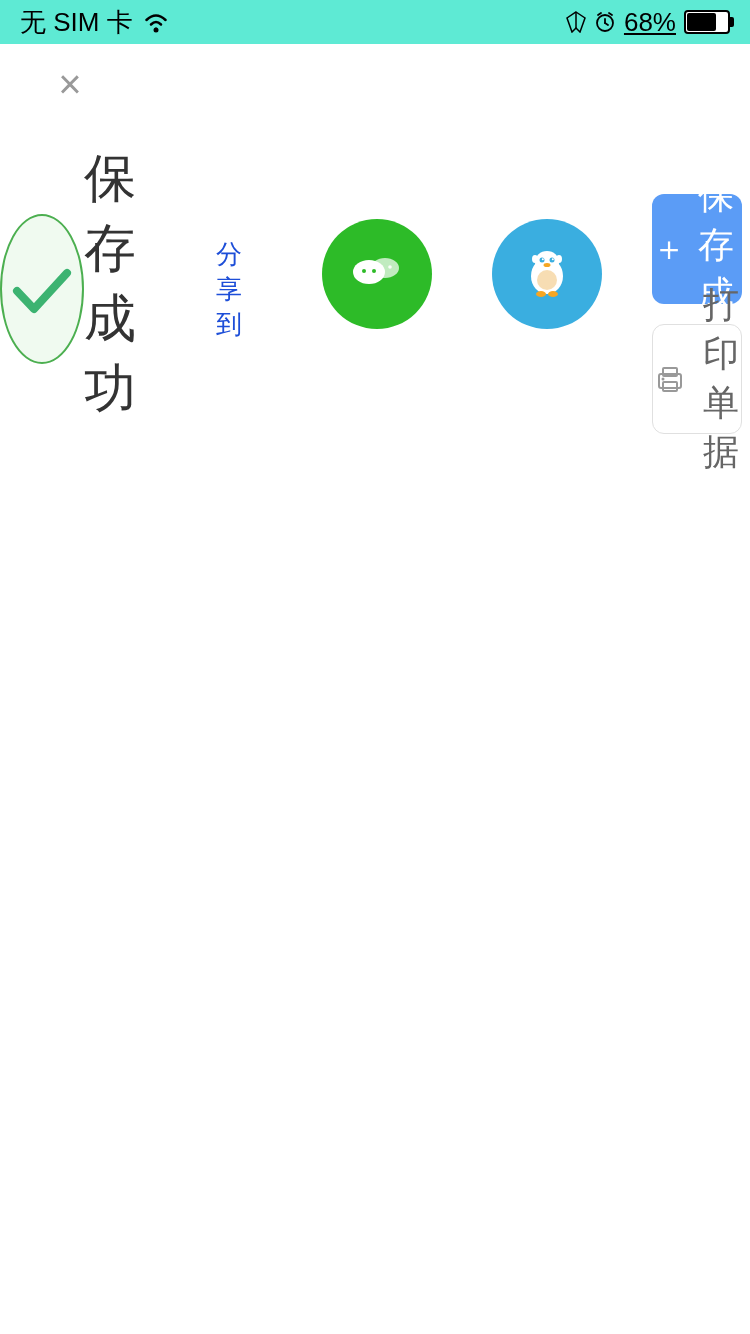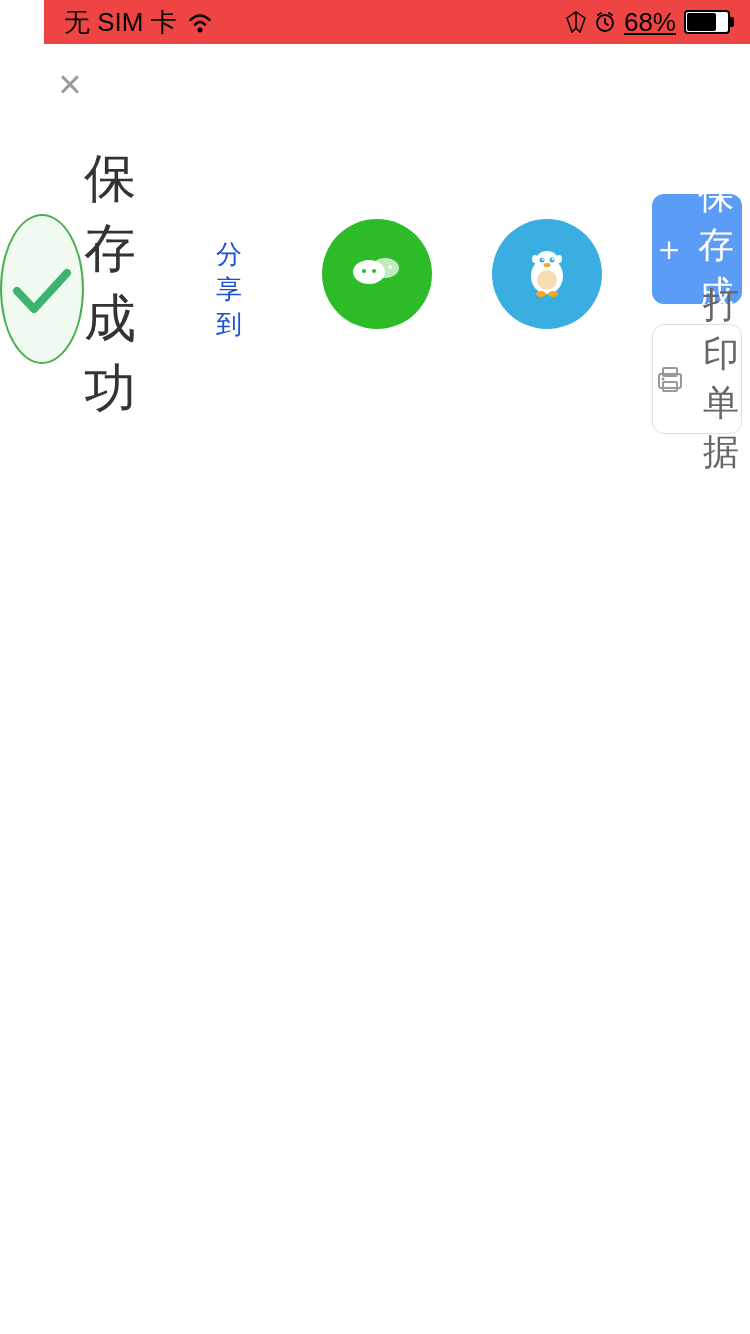--- a/index.html
+++ b/index.html
@@ -17,22 +17,21 @@
       position: relative;
     }
 
     
     .status-bar {
       height: 44px;
       display: flex;
       align-items: center;
       justify-content: space-between;
       padding: 0 20px;
-      background: #ef4444;
-      margin-left: 44px;
+      background: #5eead4;
     }
 
     .status-left {
       display: flex;
       align-items: center;
       gap: 8px;
       font-size: 28px;
       font-weight: 500;
       color: #000;
     }

